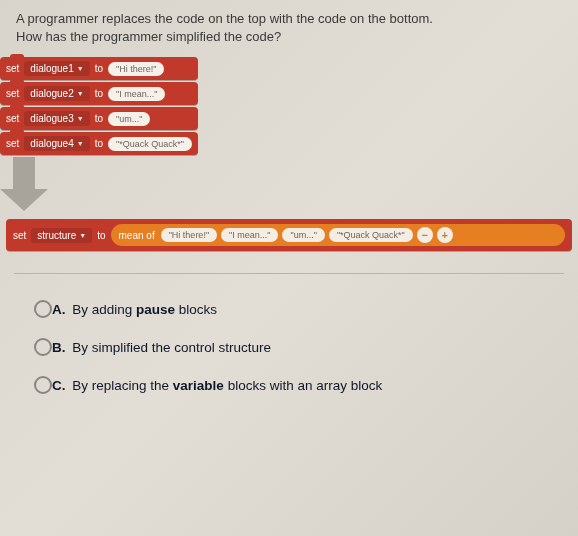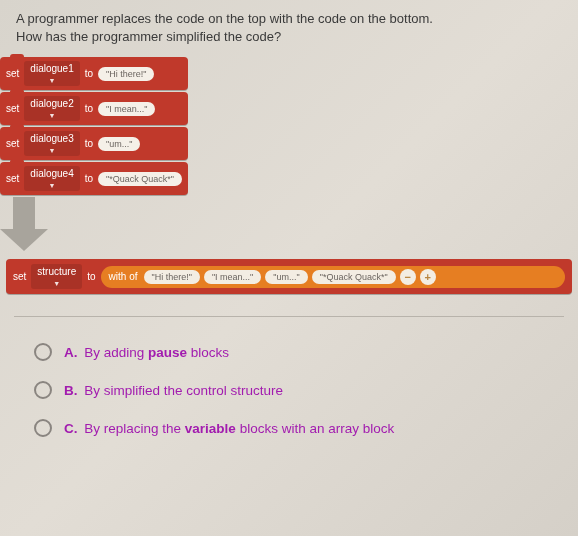--- a/index.html
+++ b/index.html
@@ -46,21 +46,20 @@
     border-radius: 3px 3px 0 0;
   }
   .kw { font-size: 10px; }
   .var-slot {
     background: #a93226;
     padding: 2px 6px;
     border-radius: 3px;
     display: flex;
     align-items: center;
     gap: 3px;
-    flex-direction: column;
   }
   .dd { font-size: 7px; opacity: .85; }
   .val-pill {
     background: #f5f0e8;
     color: #6b6560;
     padding: 2px 8px;
     border-radius: 10px;
     font-size: 9px;
     white-space: nowrap;
   }
@@ -120,24 +119,23 @@
     height: 1px;
     background: #b8b3ab;
     margin: 22px 14px 8px 14px;
   }
   .options {
     padding: 8px 24px 0 34px;
   }
   .opt {
     display: flex;
     align-items: center;
-    gap: 12px;
     padding: 10px 0;
     font-size: 13.5px;
-    color: #a21caf;
+    color: #0f172a;
   }
   .radio {
     width: 18px; height: 18px;
     border: 2px solid #8a8580;
     border-radius: 50%;
     flex-shrink: 0;
     background: transparent;
   }
   .opt b { font-weight: bold; }
   .opt .letter { font-weight: bold; margin-right: 3px; }
@@ -202,21 +200,21 @@
 
   <div class="array-block-row">
     <div class="array-block">
       <span class="kw">set</span>
       <span class="var-slot">
         <span>structure</span>
         <span class="dd">▼</span>
       </span>
       <span class="kw">to</span>
       <span class="array-of">
-        <span class="lbl">with of</span>
+        <span class="lbl">mean of</span>
         <span class="val-pill">"Hi there!"</span>
         <span class="val-pill">"I mean..."</span>
         <span class="val-pill">"um..."</span>
         <span class="val-pill">"*Quack Quack*"</span>
         <span class="circ-btn">−</span>
         <span class="circ-btn">+</span>
       </span>
     </div>
   </div>
 

